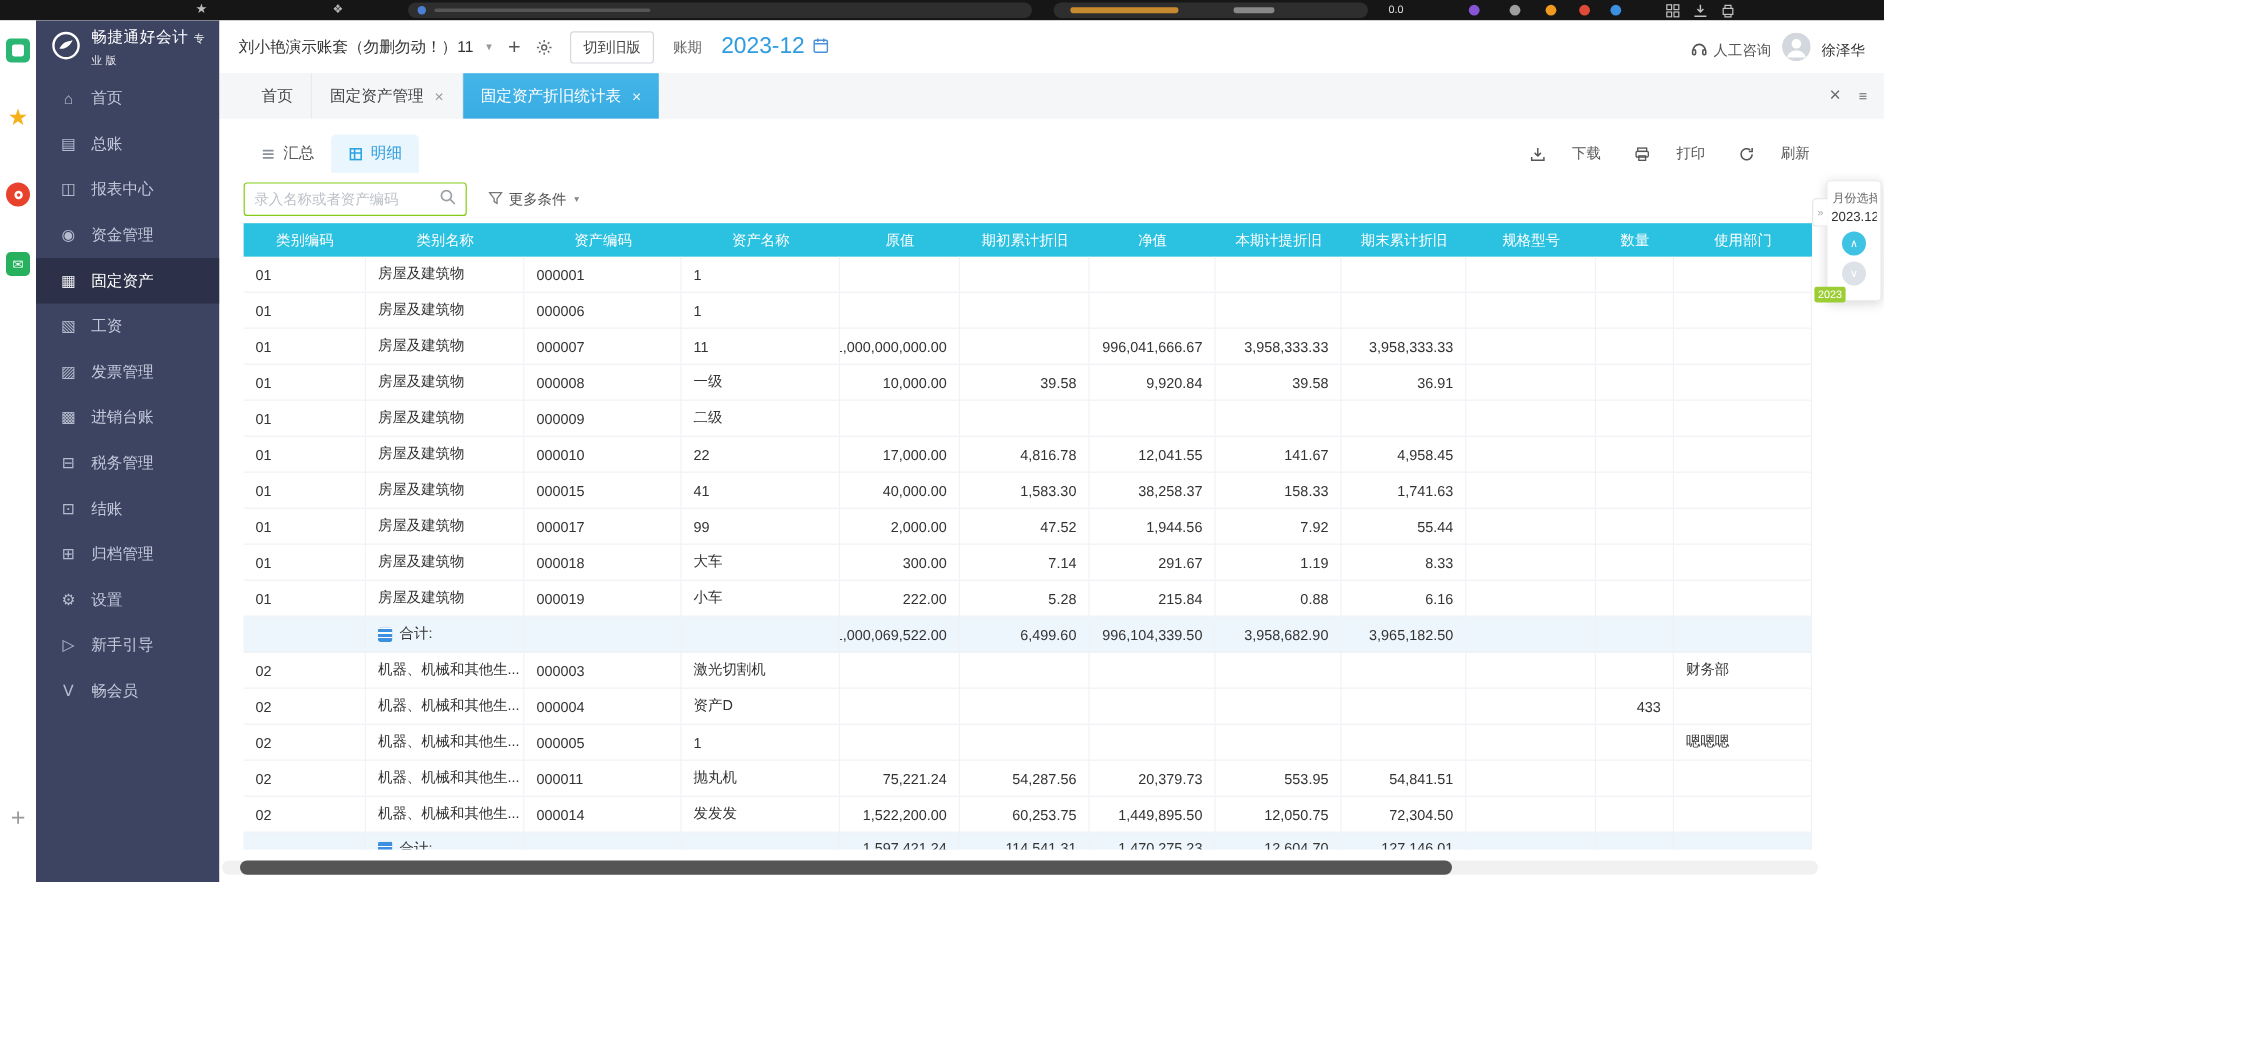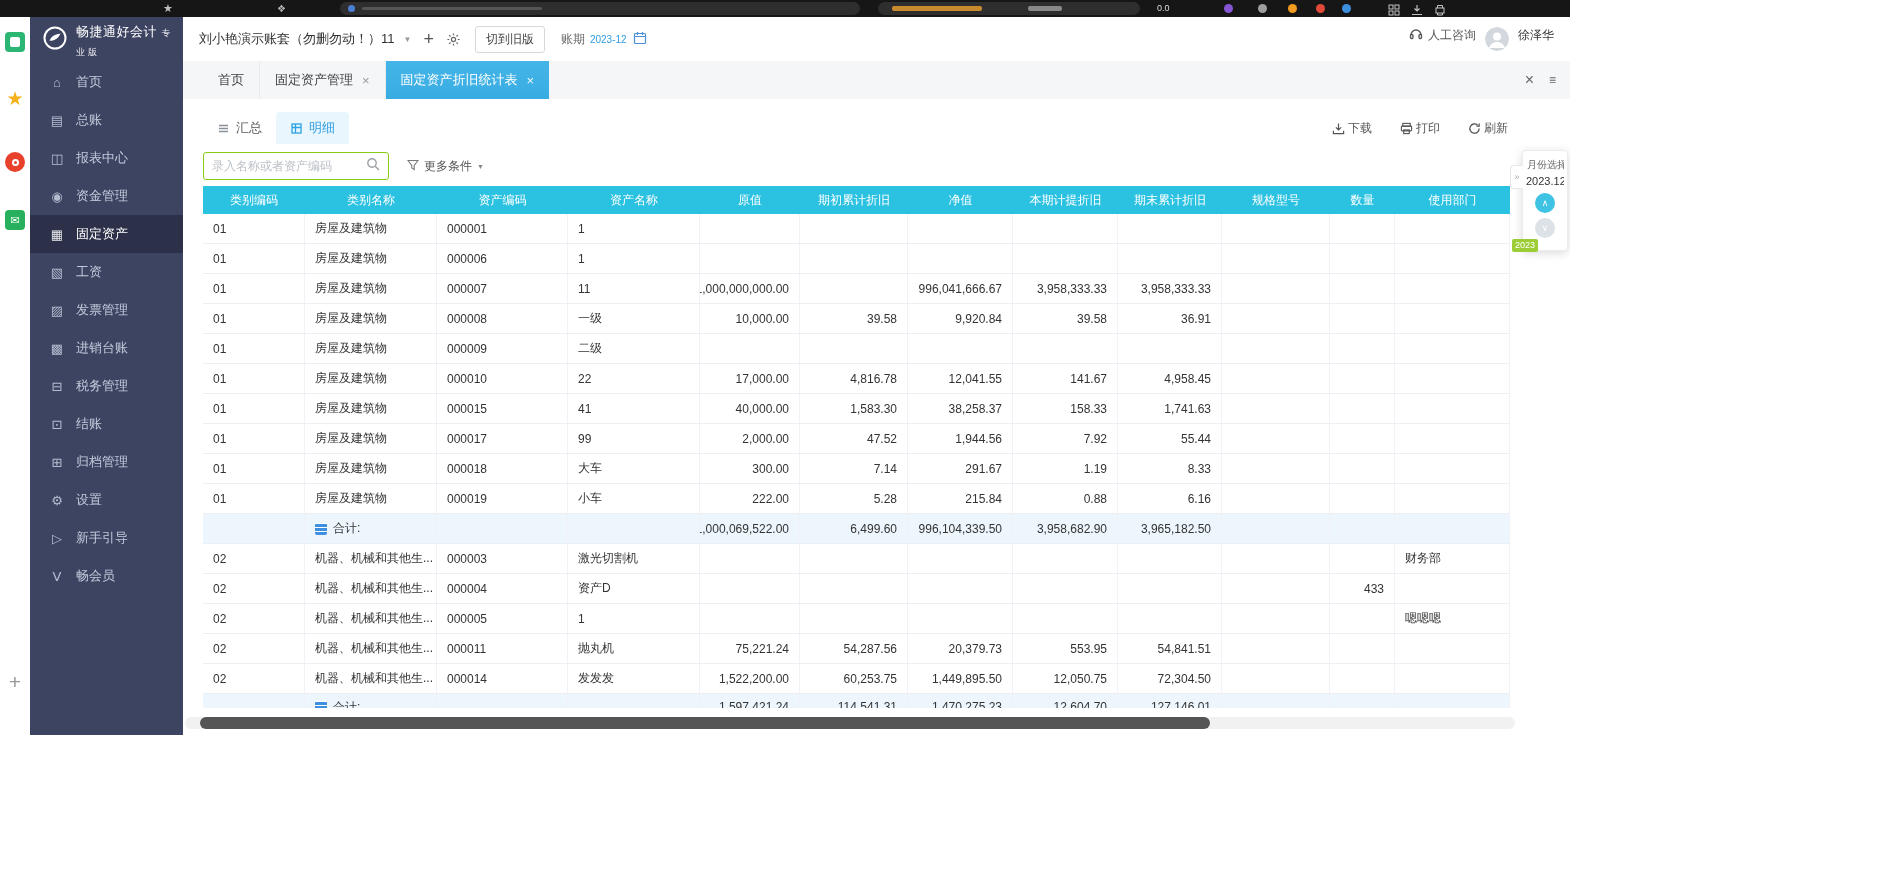--- a/index.html
+++ b/index.html
@@ -54,22 +54,22 @@
   .main{flex:1;min-width:0;display:flex;flex-direction:column;background:#fff;position:relative}
 
   
   .topbar{height:44px;display:flex;align-items:center;padding:0 16px;background:#fff;font-size:13px;color:#333;flex-shrink:0}
   .acct{white-space:nowrap}
   .caret{color:#999;font-size:8px;margin:0 12px 0 9px}
   .tb-plus{font-size:18px;color:#555;margin-right:12px;line-height:1}
   .tb-gear{display:flex;margin-right:14px}
   .btn-old{border:1px solid #d5d8dd;border-radius:3px;font-size:12px;color:#444;padding:4px 10px;margin-right:16px;background:#fff;white-space:nowrap}
   .period-label{color:#666;font-size:12px}
-  .period-value{color:var(--accent_blue,#2f9ce0);font-size:10px;margin:0 6px 0 5px;white-space:nowrap}
-  .tb-right{margin-left:auto;display:flex;align-items:flex-start;gap:9px}
+  .period-value{color:var(--accent_blue,#2f9ce0);font-size:19px;margin:0 6px 0 16px;white-space:nowrap}
+  .tb-right{margin-left:auto;display:flex;align-items:flex-end;gap:9px}
   .consult{display:flex;align-items:center;gap:5px;font-size:12px;color:#555;white-space:nowrap}
   .avatar{width:24px;height:24px;border-radius:50%;overflow:hidden;display:block}
   .user-name{font-size:12px;color:#333;white-space:nowrap}
 
   
   .ptabs{height:38px;background:#f4f6f8;display:flex;align-items:stretch;padding-left:20px;flex-shrink:0}
   .ptab-wrap{display:flex;align-items:stretch}
   .ptab{display:flex;align-items:center;padding:0 15px;font-size:13px;color:#444;border-right:1px solid #e8eaed;cursor:pointer;white-space:nowrap}
   .ptab.active{background:linear-gradient(180deg,#45b5e8,var(--tab_active,#38ace2));color:#fff;border-right:none}
   .ptab .px{margin-left:9px;font-size:13px;color:#999}
@@ -78,21 +78,21 @@
   .ptr-x{font-size:16px;line-height:1}
   .ptr-menu{font-size:12px}
 
   
   .content{flex:1;position:relative;background:#fff;padding:13px 0 0 20px;overflow:hidden}
   .view-row{display:flex;align-items:center;height:32px;padding-right:62px}
   .vtab{display:flex;align-items:center;gap:6px;font-size:13px;color:#555;padding:7px 14px;cursor:pointer;border-radius:4px 4px 0 0}
   .vtab.active{color:var(--accent_blue,#2f9ce0);background:#e9f6fd}
   .vico{display:flex}
   .actions{margin-left:auto;display:flex;gap:28px;color:#555;font-size:12px}
-  .action{display:flex;align-items:center;gap:3px;cursor:pointer;white-space:nowrap}
+  .action{display:flex;align-items:center;gap:22px;cursor:pointer;white-space:nowrap}
   .aico{display:flex}
 
   .filter-row{display:flex;align-items:center;margin-top:8px;height:28px}
   .search-box{width:186px;height:28px;border:1px solid #84cc16;border-radius:3px;display:flex;align-items:center;padding:0 8px;background:#fff}
   .search-box input{border:none;outline:none;flex:1;min-width:0;font-size:12px;color:#333;background:transparent;font-family:inherit}
   .search-box input::placeholder{color:#bcc1c8}
   .more{display:flex;align-items:center;gap:5px;margin-left:18px;font-size:12px;color:#555;cursor:pointer}
   .more .caret2{font-size:7px;color:#888}
 
   

